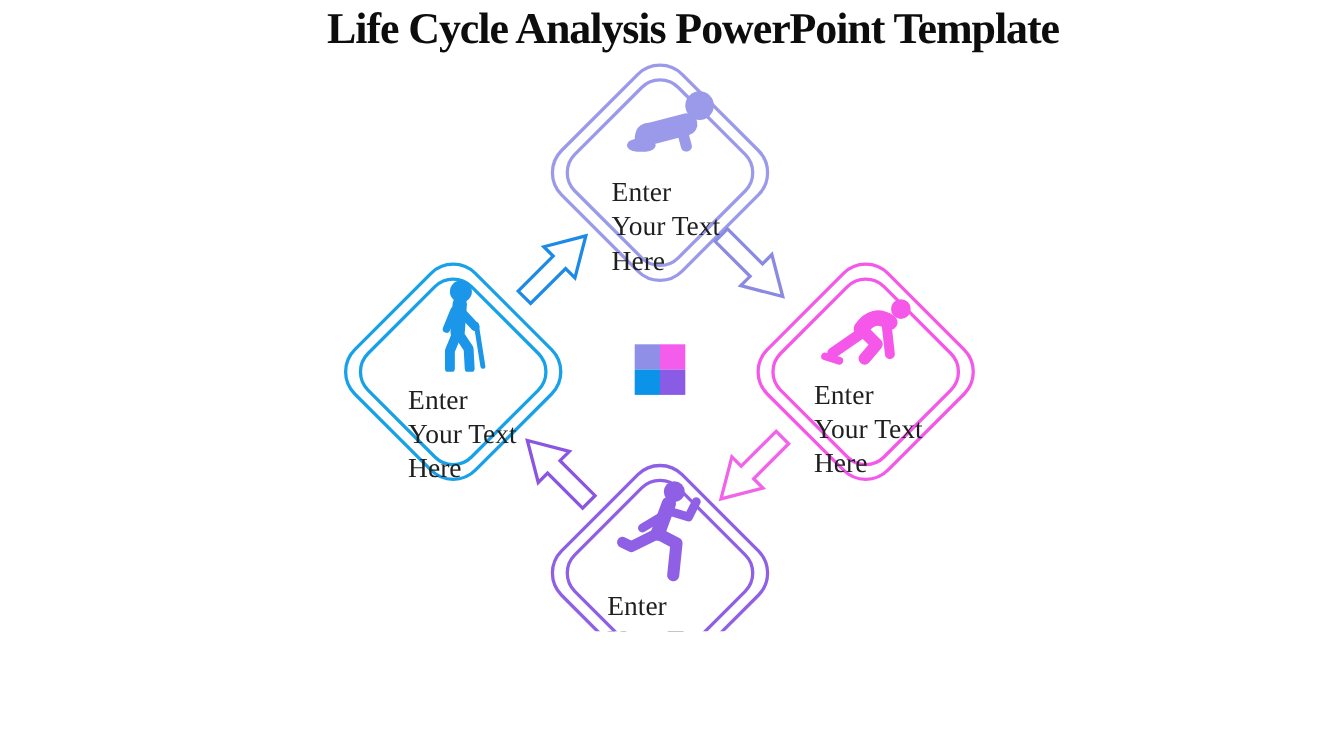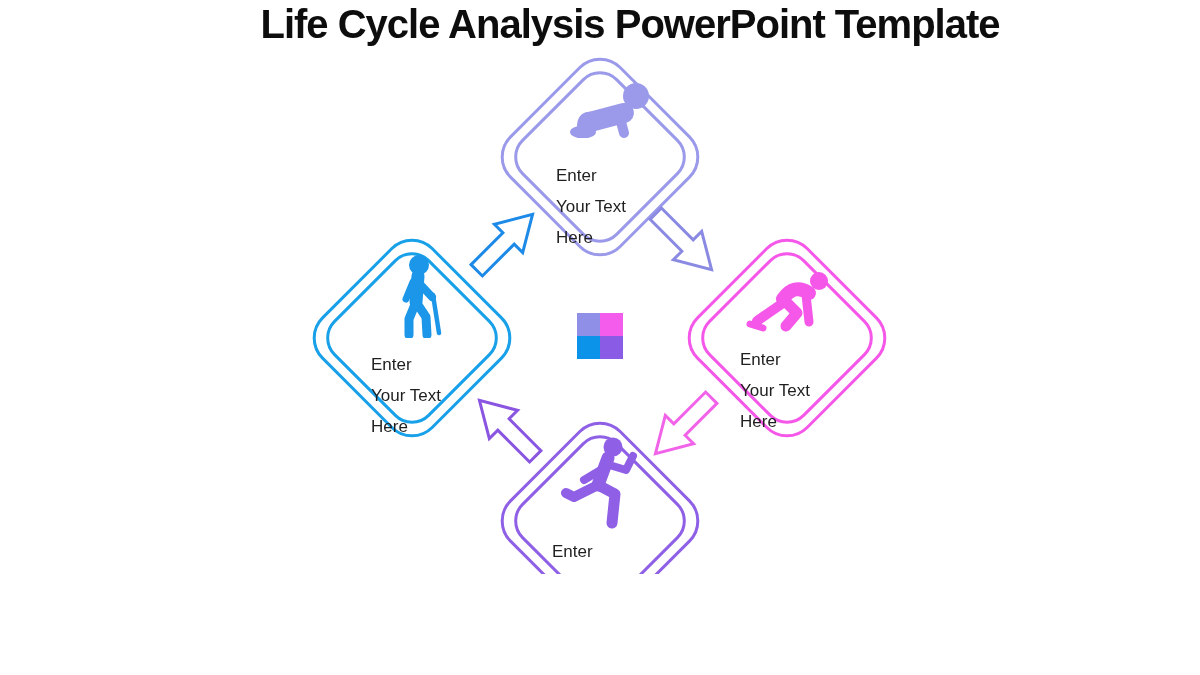--- a/index.html
+++ b/index.html
@@ -1,35 +1,35 @@
 <!DOCTYPE html>
 <html><head>
 <meta charset="utf-8">
 <style>
   html,body{margin:0;padding:0;background:#ffffff;}
   .canvas{
     position:relative;width:1200px;height:574px;background:#ffffff;
-    overflow:hidden;font-family:Liberation Sans, sans-serif;
+    overflow:hidden;font-family:Liberation Serif, serif;
   }
   .title{
     position:absolute;top:2px;left:30px;width:1200px;text-align:center;
     font-size:40px;font-weight:bold;color:#0d0d0d;letter-spacing:-1px;margin:0;
   }
   
   .dia{position:absolute;width:158px;height:158px;z-index:1;}
   .dsq{position:absolute;box-sizing:border-box;transform:rotate(45deg);background:transparent;border-style:solid;}
   .dsq.outer{left:0;top:0;width:158px;height:158px;border-width:3.5px;border-radius:30px;}
   .dsq.inner{left:11px;top:11px;width:136px;height:136px;border-width:3.5px;border-radius:25px;}
   .c-peri{border-color:#9B9AEA;}
   .c-pink{border-color:#F557E9;}
   .c-purp{border-color:#8F60E6;}
   .c-blue{border-color:#18A0E8;}
   
   .stext{
-    position:absolute;z-index:3;font-size:17px;line-height:31px;color:#1f1f1f;
+    position:absolute;z-index:3;font-size:25px;line-height:31px;color:#1f1f1f;
     white-space:pre-line;text-align:left;
   }
   
   .picto{position:absolute;z-index:3;}
   
   .arrow{position:absolute;width:84px;height:46px;z-index:5;}
   .a-ur{left:463px;top:219px;transform:rotate(-45deg);}
   .a-dr{left:642px;top:219px;transform:rotate(45deg);}
   .a-dl{left:641px;top:403px;transform:rotate(135deg);}
   .a-ul{left:465px;top:405px;transform:rotate(-135deg);}

